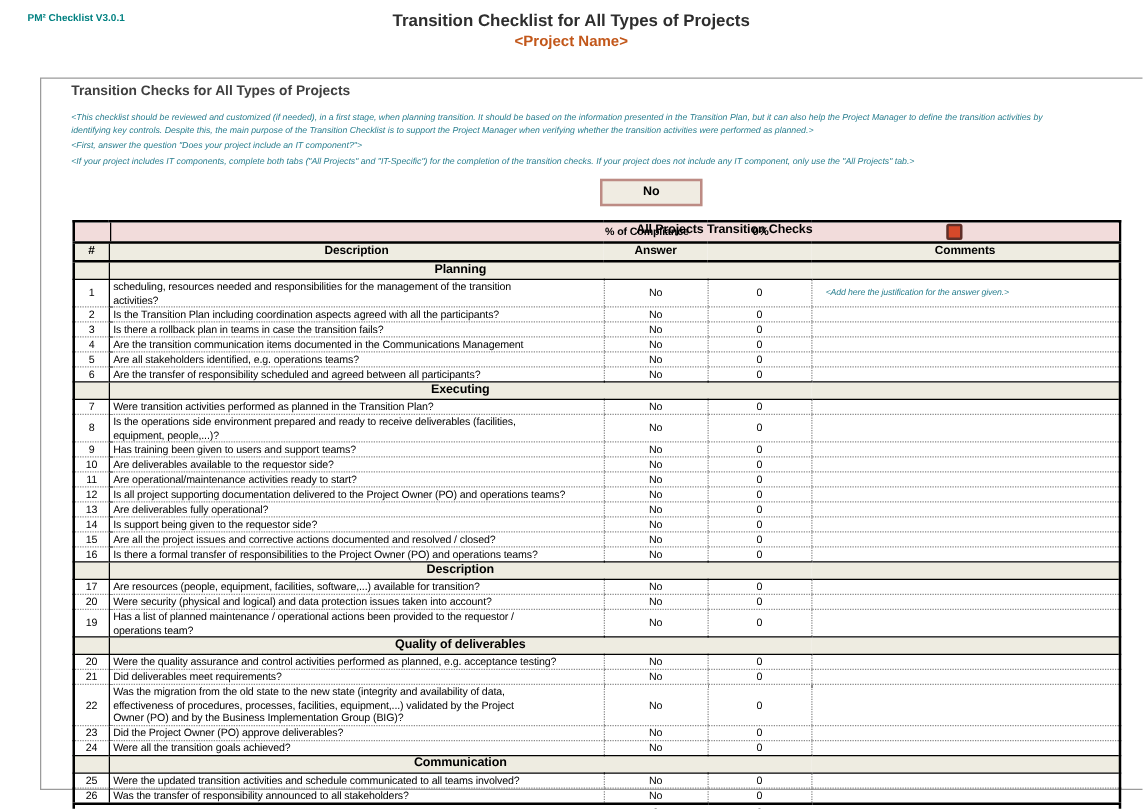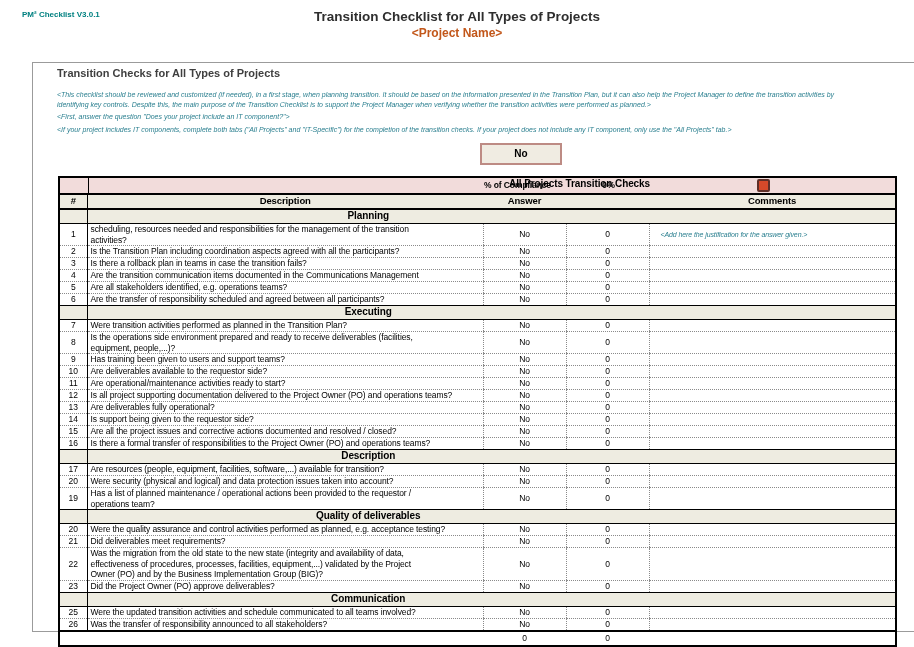--- a/index.html
+++ b/index.html
@@ -274,20 +274,27 @@
           <td class="c-comp">0</td>
           <td class="c-com"></td>
         </tr>
         <tr class="data">
           <td class="c-num">23</td>
           <td class="c-desc">Did the Project Owner (PO) approve deliverables?</td>
           <td class="c-ans">No</td>
           <td class="c-comp">0</td>
           <td class="c-com"></td>
         </tr>
+        <tr class="data">
+          <td class="c-num">24</td>
+          <td class="c-desc">Were all the transition goals achieved?</td>
+          <td class="c-ans">No</td>
+          <td class="c-comp">0</td>
+          <td class="c-com"></td>
+        </tr>
         <tr class="section">
           <td class="c-num"></td>
           <td class="section-label" colspan="3">Communication</td>
           <td class="c-com"></td>
         </tr>
         <tr class="data">
           <td class="c-num">25</td>
           <td class="c-desc">Were the updated transition activities and schedule communicated to all teams involved?</td>
           <td class="c-ans">No</td>
           <td class="c-comp">0</td>

